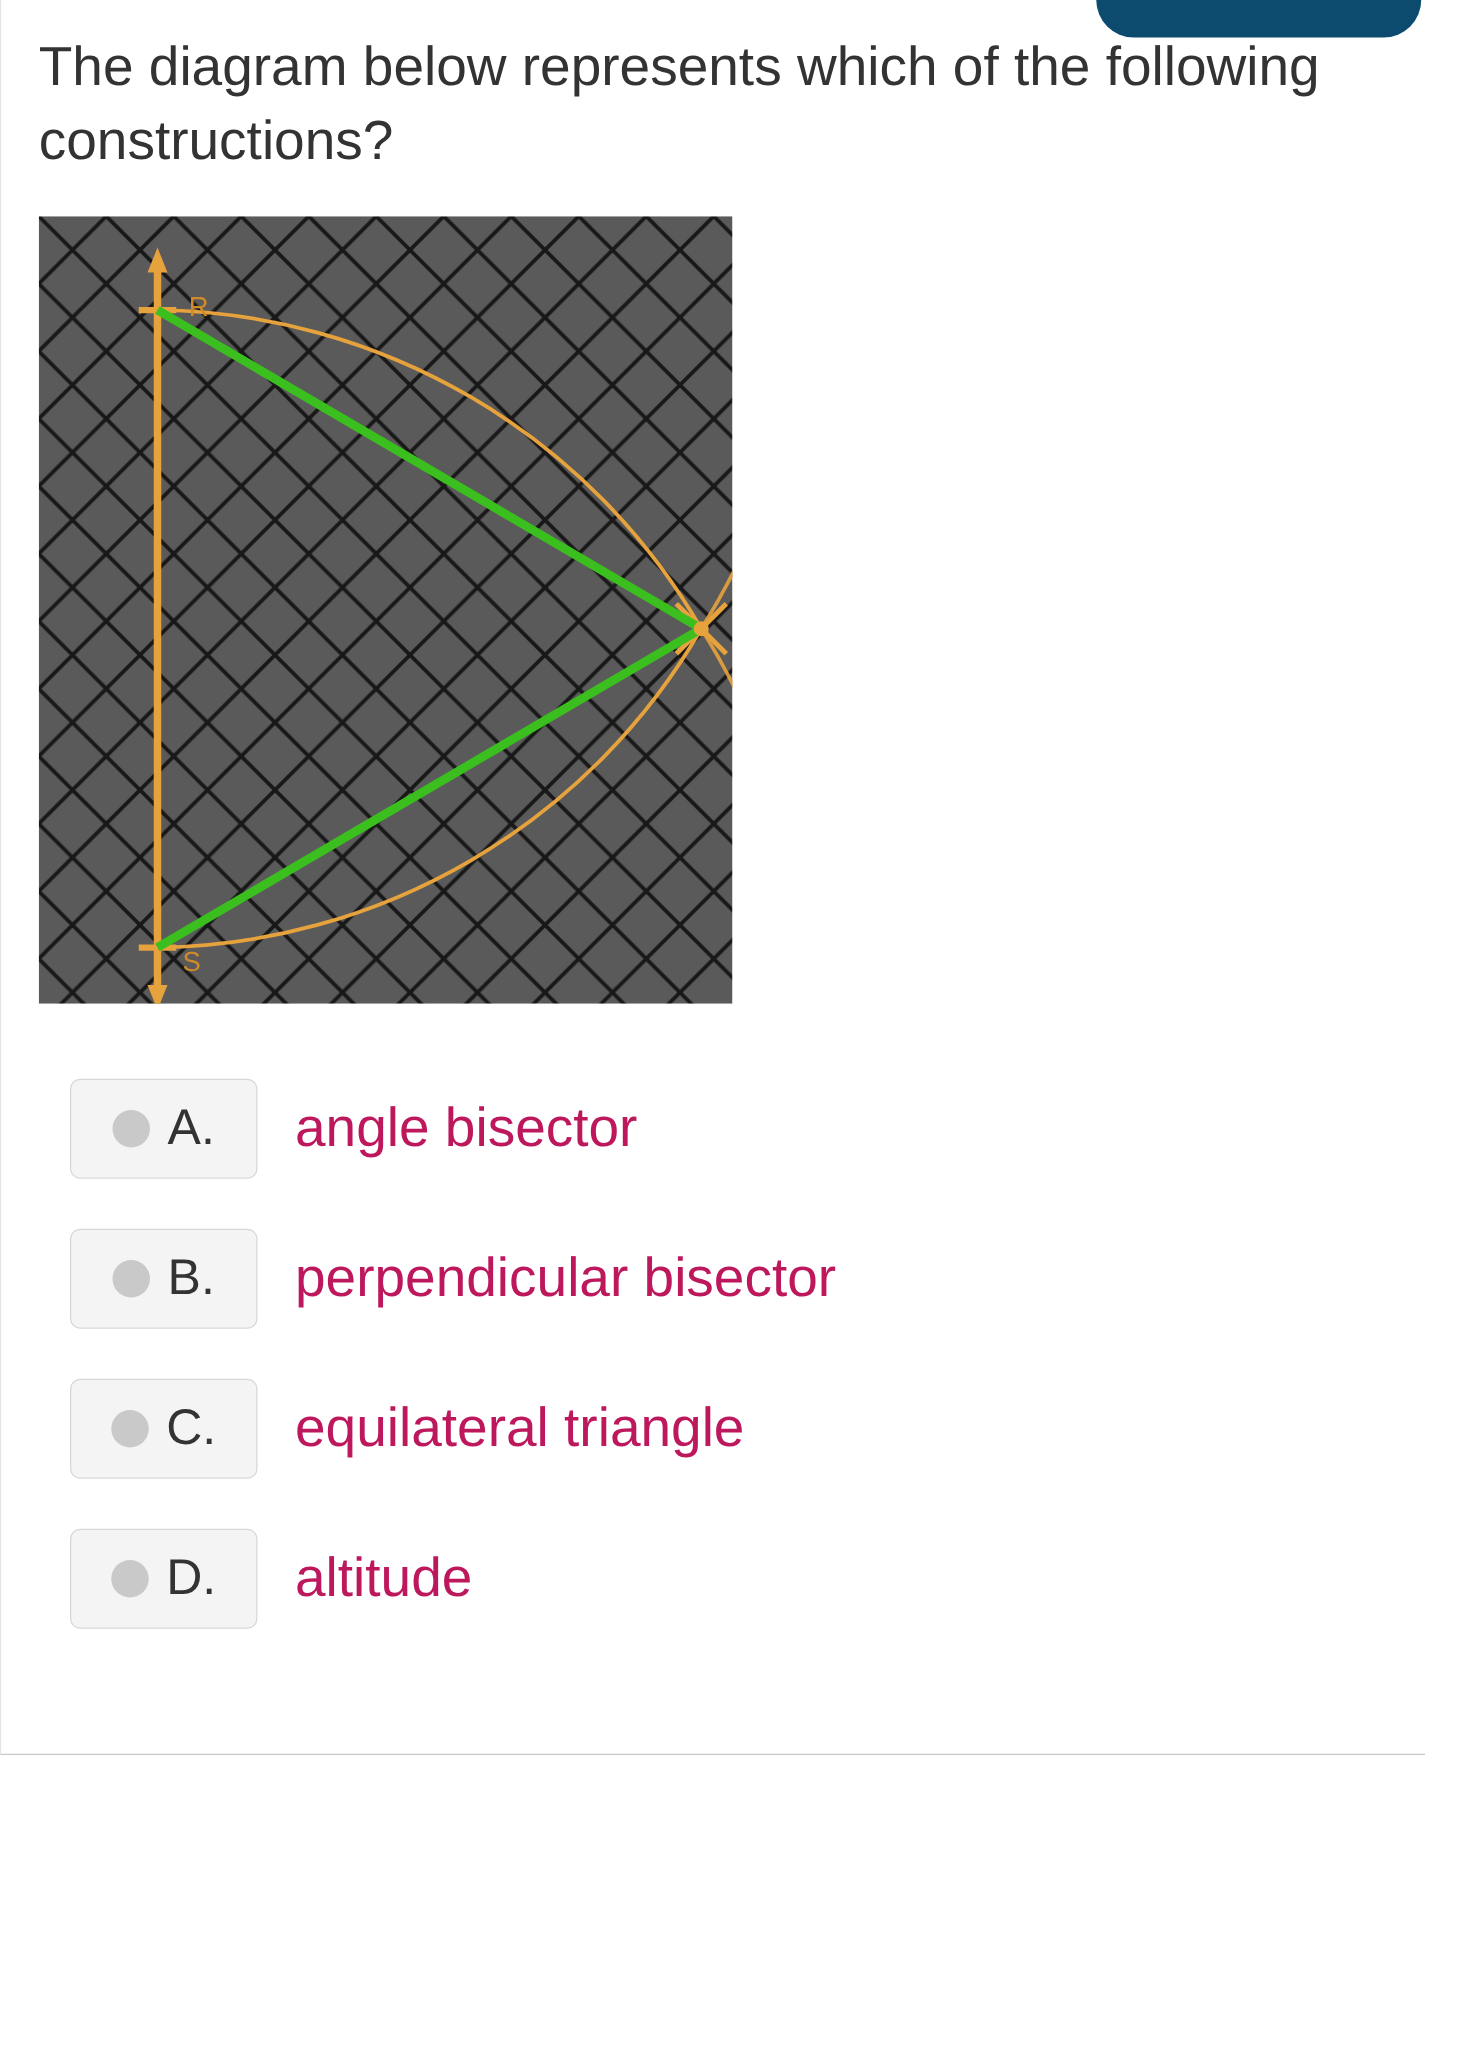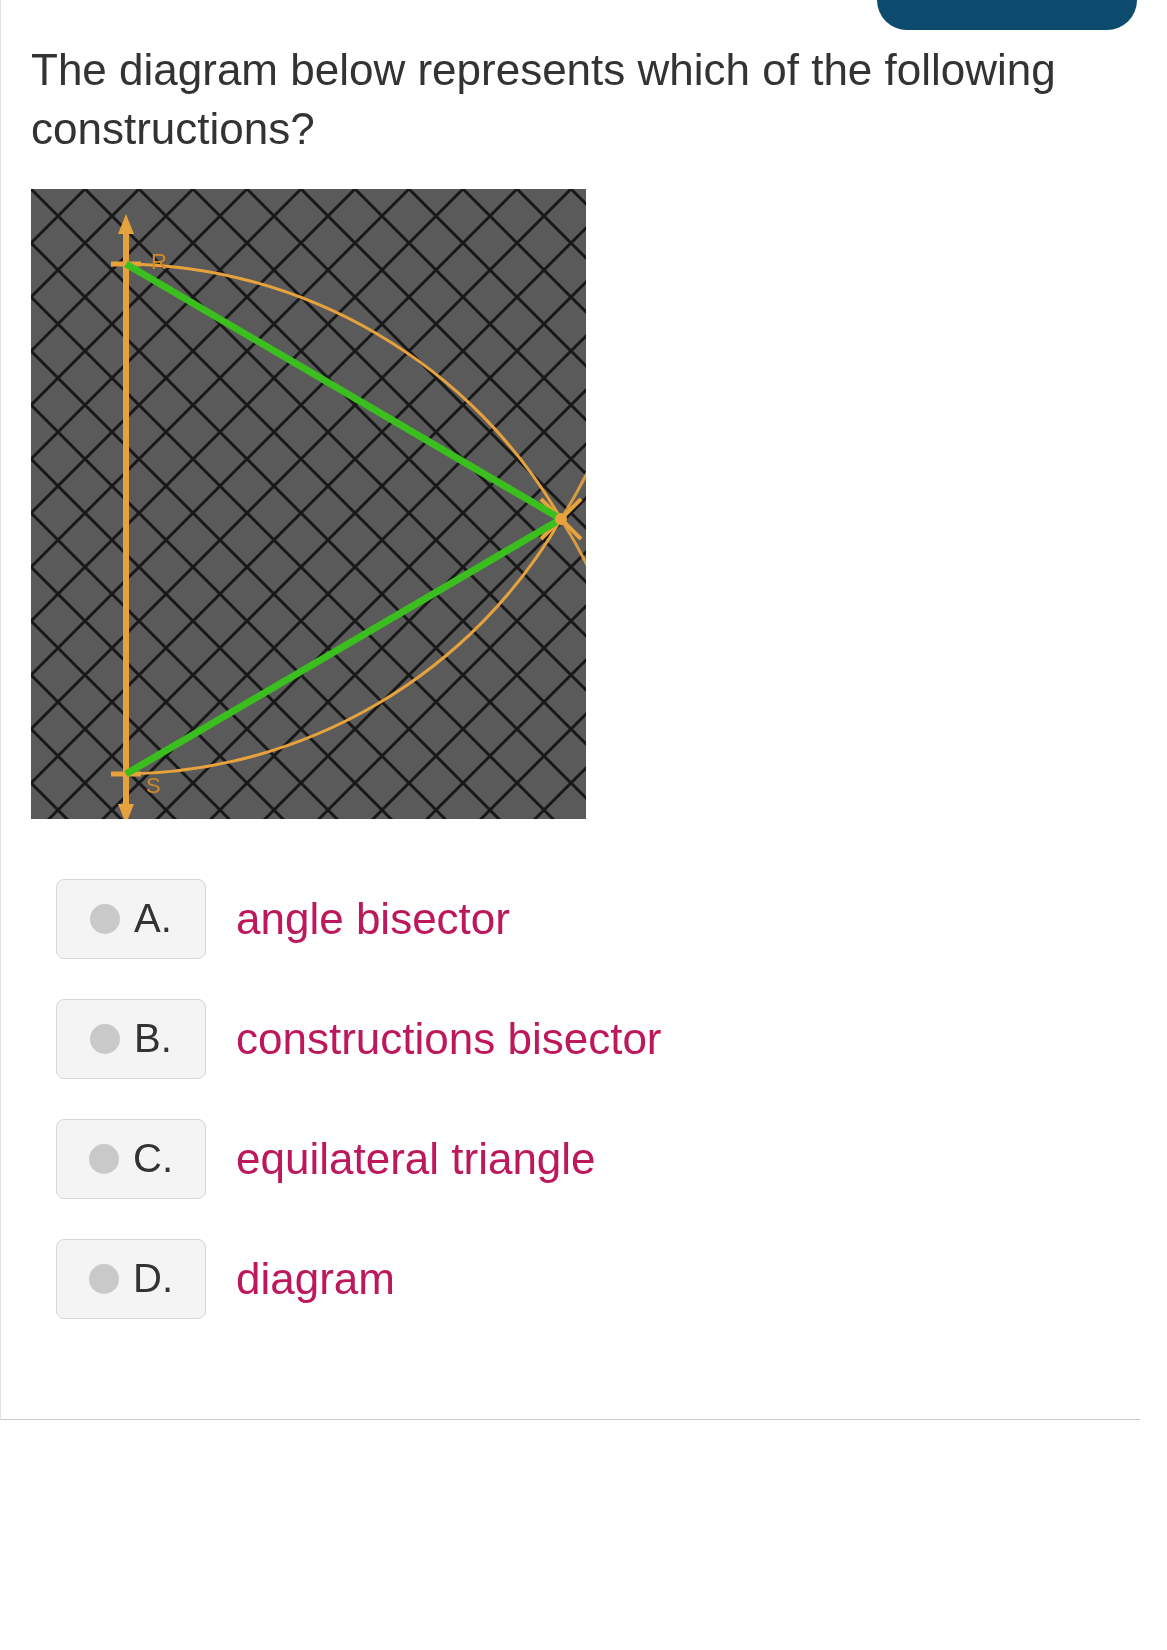--- a/index.html
+++ b/index.html
@@ -15,21 +15,21 @@
   .top-pill {
     position:absolute;
     top:-30px; right:30px;
     width:260px; height:60px;
     background:#0c4a6e;
     border-radius:0 0 30px 30px;
   }
   .panel {
     border-left:1px solid #e5e5e5;
     border-bottom:1px solid #c9c9c9;
-    padding:40px 30px 60px 30px;
+    padding:24px 30px 60px 30px;
     width:1140px;
   }
   .question-text {
     font-size:44px;
     line-height:1.35;
     margin:0 0 30px 0;
     color:#333;
   }
   .diagram {
     width:555px;
@@ -125,33 +125,33 @@
         <span class="choice-letter">A.</span>
       </div>
       <span class="choice-text">angle bisector</span>
     </div>
 
     <div class="choice-row">
       <div class="choice-btn">
         <span class="radio-dot"></span>
         <span class="choice-letter">B.</span>
       </div>
-      <span class="choice-text">constructions bisector</span>
+      <span class="choice-text">perpendicular bisector</span>
     </div>
 
     <div class="choice-row">
       <div class="choice-btn">
         <span class="radio-dot"></span>
         <span class="choice-letter">C.</span>
       </div>
       <span class="choice-text">equilateral triangle</span>
     </div>
 
     <div class="choice-row">
       <div class="choice-btn">
         <span class="radio-dot"></span>
         <span class="choice-letter">D.</span>
       </div>
-      <span class="choice-text">diagram</span>
+      <span class="choice-text">altitude</span>
     </div>
 
   </div>
 </div>
 
 </body></html>

